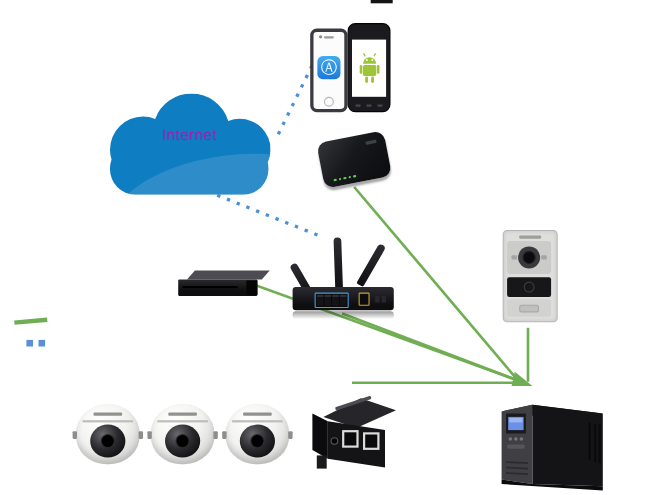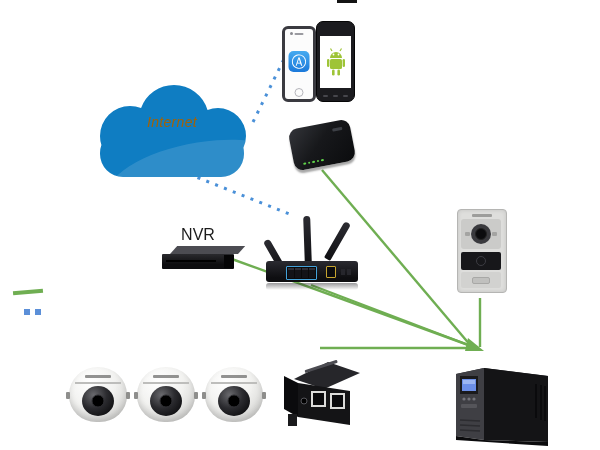--- a/index.html
+++ b/index.html
@@ -7,22 +7,22 @@
     position:relative;width:600px;height:450px;background:#ffffff;
     font-family:"Liberation Sans", sans-serif;overflow:hidden;
   }
   .abs{position:absolute;}
 
   
   #wires{position:absolute;left:0;top:0;width:600px;height:450px;pointer-events:none;}
 
   
   #cloud-wrap{left:86px;top:84px;width:172px;height:94px;}
-  #cloud-label{left:86px;top:114px;width:172px;text-align:center;color:#a16207;
-    font-size:14px;letter-spacing:.3px;font-style:italic;}
+  #cloud-label{left:86px;top:114px;width:172px;text-align:center;color:#a21caf;
+    font-size:14px;letter-spacing:.3px;}
 
   
   #top-dash{left:337px;top:0;width:20px;height:3px;background:#141414;}
 
   
   #iphone{left:282px;top:26px;width:28px;height:70px;background:#fcfcfc;
     border:3px solid #3a3a40;border-radius:6px;}
   #iphone .speaker{position:absolute;left:50%;top:4px;transform:translateX(-50%);
     width:9px;height:2px;background:#9a9aa0;border-radius:1px;}
   #iphone .fcam{position:absolute;left:5px;top:3px;width:3px;height:3px;background:#8a8a90;border-radius:50%;}
@@ -198,21 +198,20 @@
       <div class="leds">
           <i></i>
           <i></i>
           <i></i>
           <i></i>
           <i></i>
         </div>
     </div>
   </div>
 
-  <div id="nvr-label" class="abs">NVR</div>
   <div id="nvr-unit" class="abs">
     <div class="top"></div>
     <div class="front"></div>
     <div class="slot"></div>
     <div class="cap"></div>
   </div>
 
   <div id="router" class="abs">
     <div class="ant a1"></div>
     <div class="ant a2"></div>

